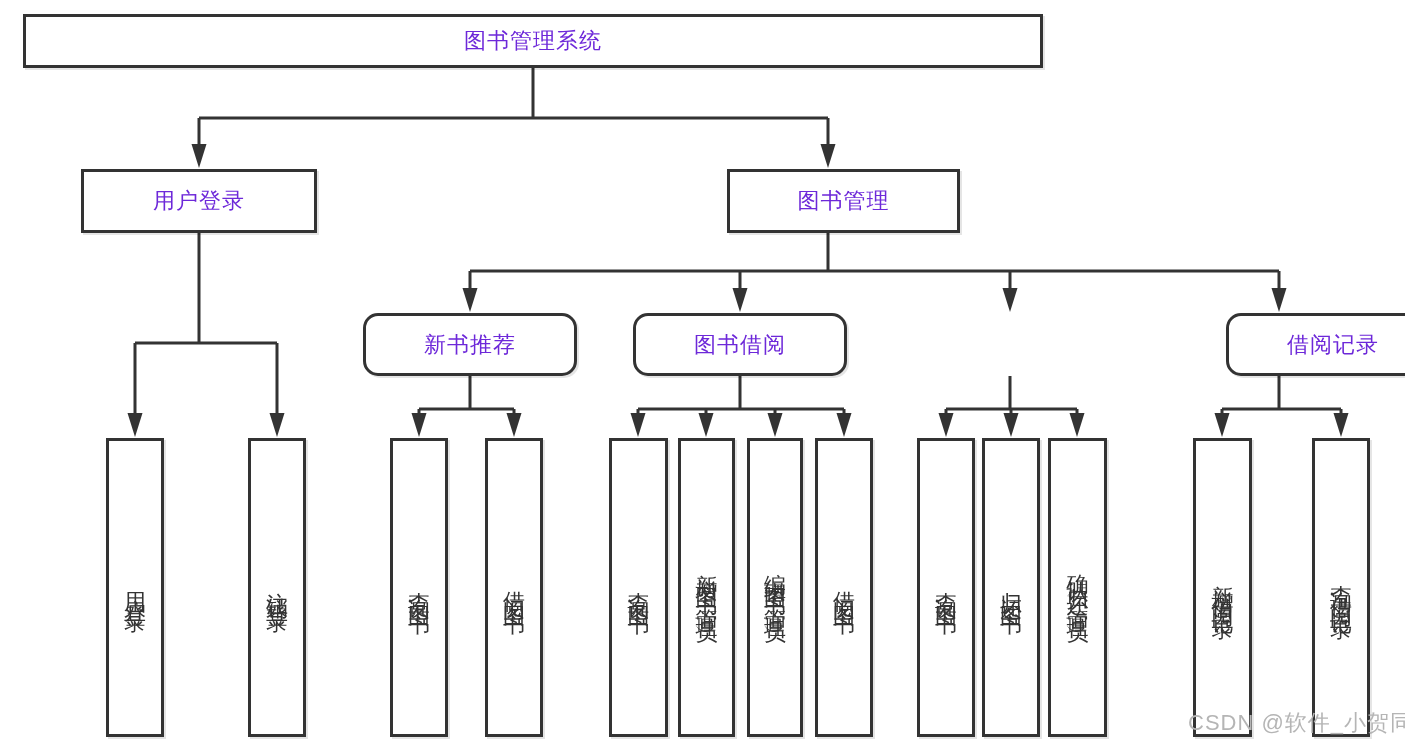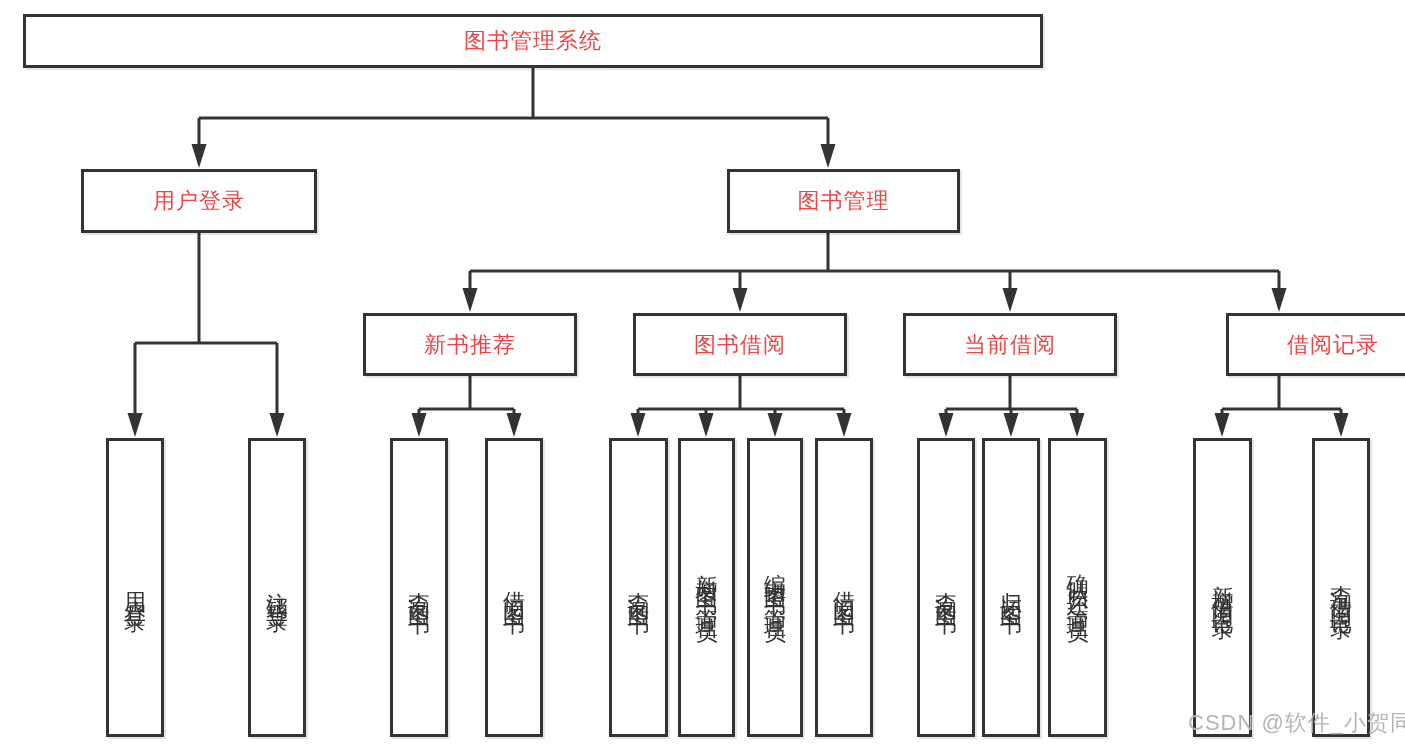--- a/index.html
+++ b/index.html
@@ -22,41 +22,41 @@
     background: #ffffff;
     border: 3px solid #333333;
     box-shadow: 2px 2px 0 rgba(0,0,0,0.10);
     display: flex;
     align-items: center;
     justify-content: center;
     color: #333333;
   }
   .hbox .label {
     font-size: 22px;
-    color: #ef4444;
+    color: #6d28d9;
     letter-spacing: 1px;
     white-space: nowrap;
   }
   .vbox { width: 58px; height: 299px; top: 438px; }
   .vbox .label {
     writing-mode: vertical-rl;
     text-orientation: mixed;
     font-size: 22px;
     line-height: 1;
     letter-spacing: 7px;
     color: #333333;
     white-space: nowrap;
   }
   
   .n-root  { left: 23px;  top: 14px;  width: 1020px; height: 54px; }
   
   .n-ulogin { left: 81px;  top: 169px; width: 236px; height: 64px; }
   .n-bmgmt  { left: 727px; top: 169px; width: 233px; height: 64px; }
   
-  .lvl3 { top: 313px; height: 63px; width: 214px; }
+  .lvl3 { top: 313px; height: 63px; width: 214px; border-radius: 15px; }
   .n-newrec  { left: 363px; }
   .n-bborrow { left: 633px; }
   .n-curbor  { left: 903px; }
   .n-borrec  { left: 1226px; }
   
   .n-l-ulogin  { left: 106px; }
   .n-l-logout  { left: 248px; }
   .n-l-q1      { left: 390px; }
   .n-l-b1      { left: 485px; }
   .n-l-q2      { left: 609px; width: 59px; }
@@ -125,23 +125,20 @@
   <div class="hbox n-bmgmt">
     <span class="label">图书管理</span>
   </div>
 
   <div class="hbox lvl3 n-newrec">
     <span class="label">新书推荐</span>
   </div>
   <div class="hbox lvl3 n-bborrow">
     <span class="label">图书借阅</span>
   </div>
-  <div class="hbox lvl3 n-curbor">
-    <span class="label">当前借阅</span>
-  </div>
   <div class="hbox lvl3 n-borrec">
     <span class="label">借阅记录</span>
   </div>
 
   <div class="vbox n-l-ulogin">
     <span class="label">用户登录</span>
   </div>
   <div class="vbox n-l-logout">
     <span class="label">注销登录</span>
   </div>

